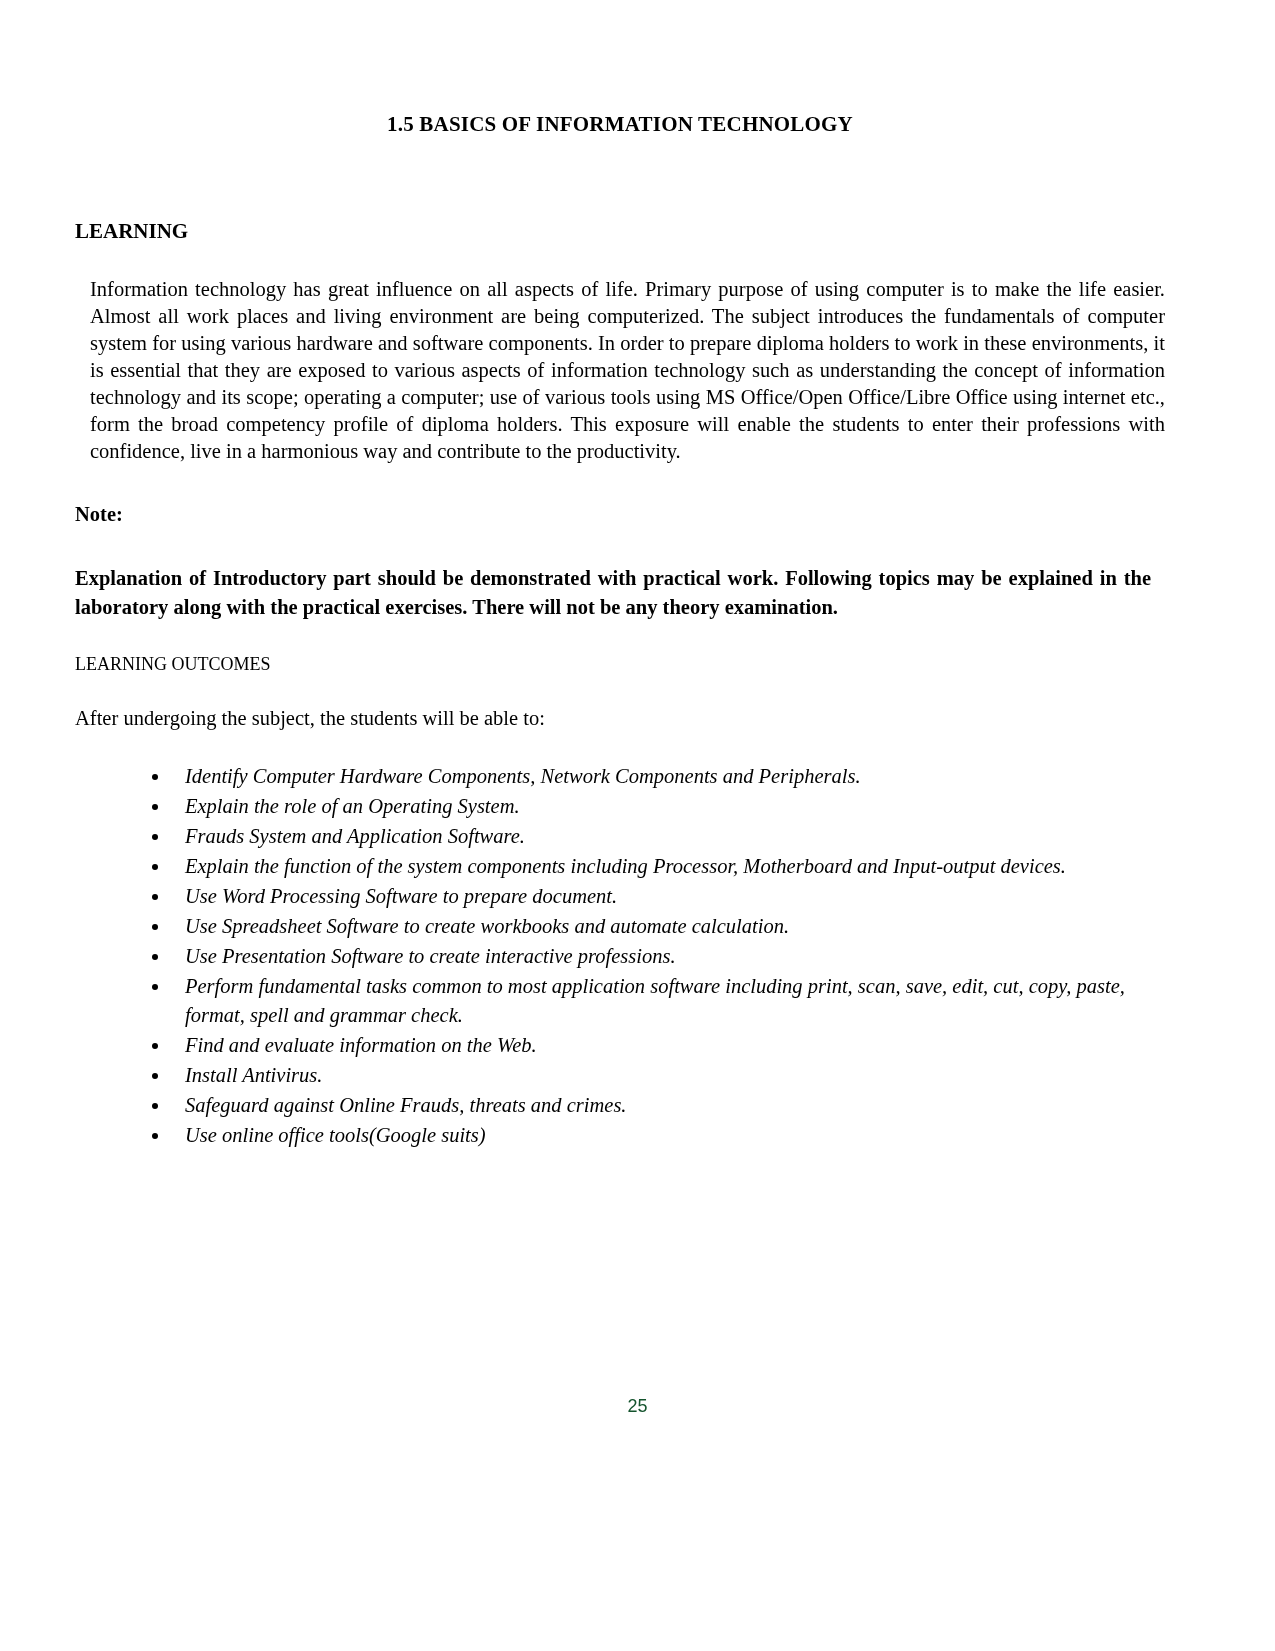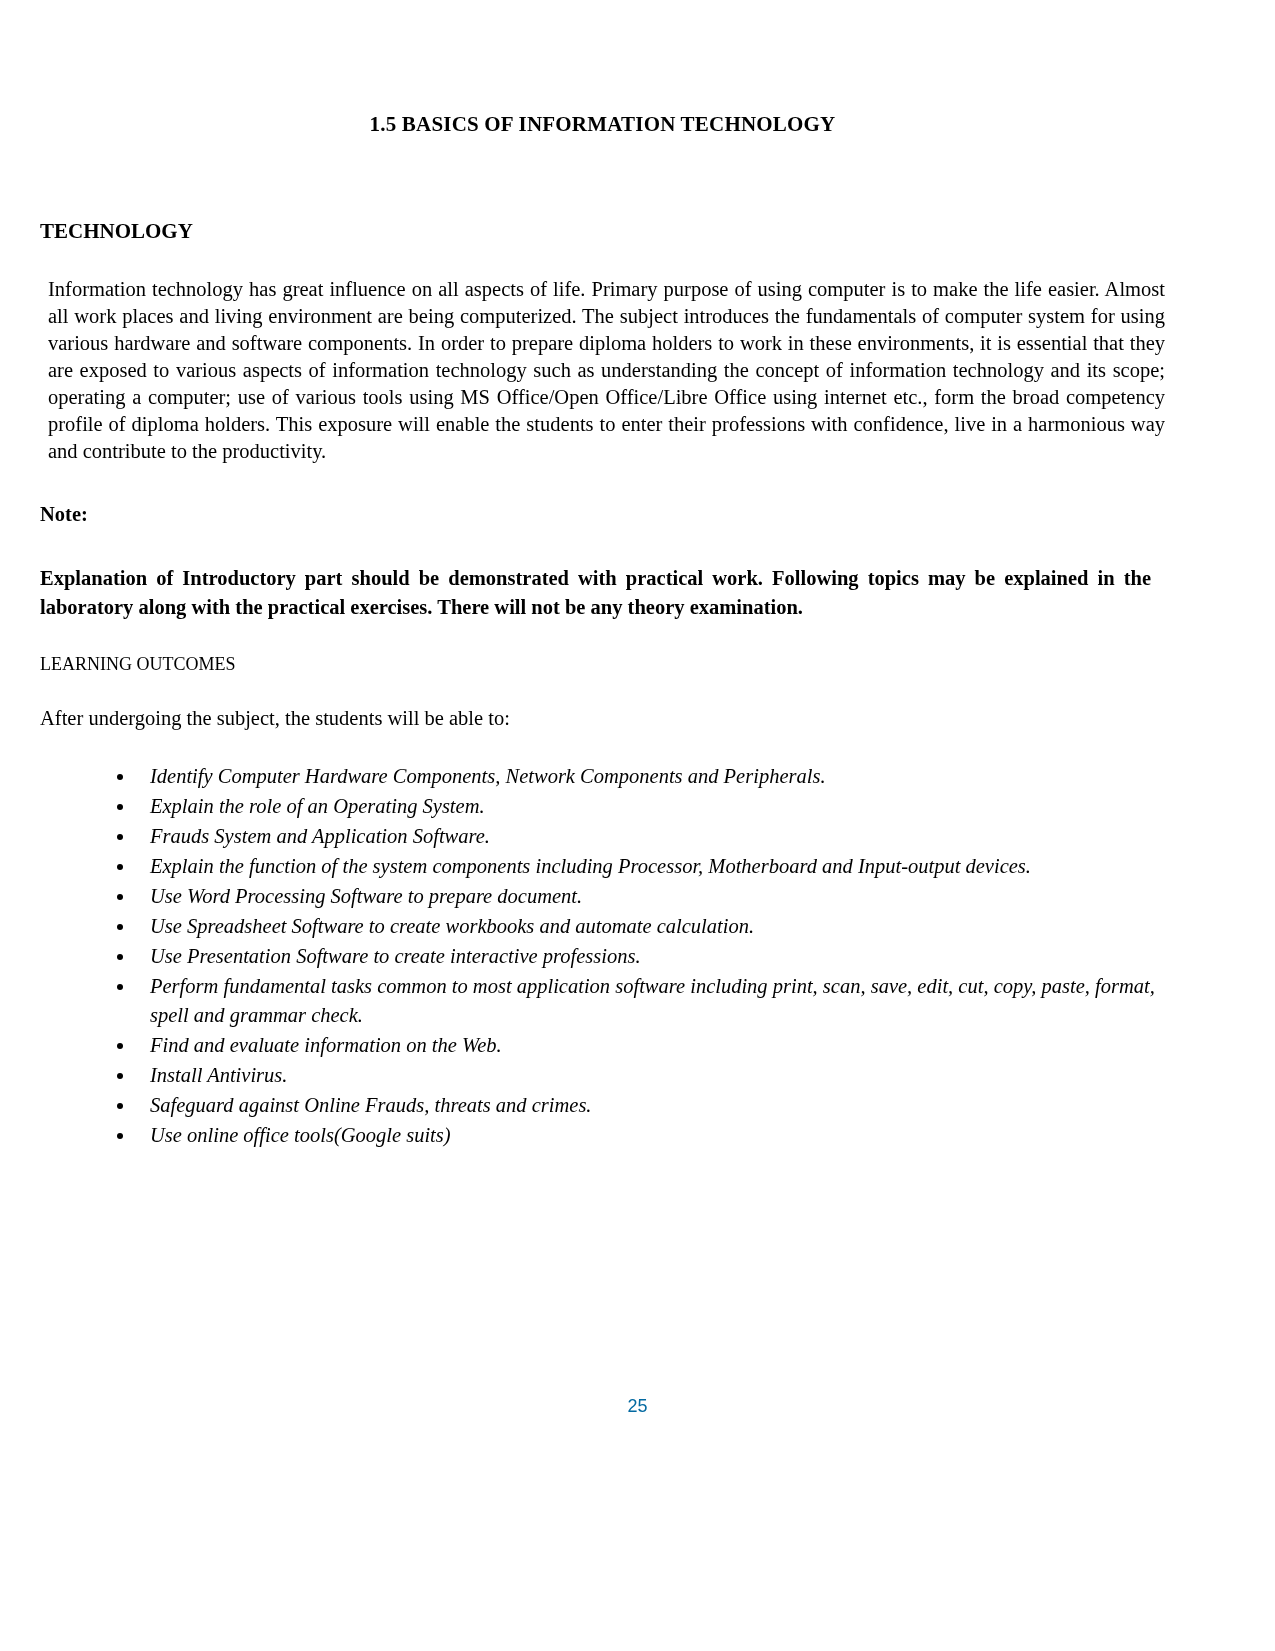--- a/index.html
+++ b/index.html
@@ -9,39 +9,39 @@
     background: #ffffff;
   }
   .page {
     position: relative;
     width: 1275px;
     height: 1651px;
     background: #ffffff;
     color: #000000;
     font-family: "Liberation Serif", serif;
     font-size: 20.5px;
-    padding: 112px 110px 0 40px;
+    padding: 112px 110px 0 75px;
     overflow: hidden;
   }
   .doc-title {
     font-size: 21px;
     font-weight: bold;
     text-align: center;
     margin: 0 0 82px 0;
     letter-spacing: 0.2px;
   }
   .section-heading {
     font-size: 21px;
     font-weight: bold;
     margin: 0 0 32px 0;
   }
   .body-para {
     text-align: justify;
     line-height: 27px;
-    margin: 0 0 38px 8px;
+    margin: 0 0 38px 15px;
   }
   .note-heading {
     font-size: 20.5px;
     font-weight: bold;
     margin: 17px 0 38px 0;
   }
   .note-para {
     font-weight: bold;
     text-align: justify;
     line-height: 29px;
@@ -69,31 +69,31 @@
     margin: 0 0 1px 0;
   }
   .page-number {
     position: absolute;
     top: 1396px;
     left: 0;
     width: 1275px;
     text-align: center;
     font-family: "Liberation Sans", sans-serif;
     font-size: 18px;
-    color: #0369a1;
+    color: #14532d;
   }
 </style>
 </head>
 <body>
 
 <div class="page">
 
   <h1 class="doc-title">1.5 BASICS OF INFORMATION TECHNOLOGY</h1>
 
-  <h2 class="section-heading">TECHNOLOGY</h2>
+  <h2 class="section-heading">LEARNING</h2>
 
   <p class="body-para">Information technology has great influence on all aspects of life. Primary purpose of using computer is to make the life easier. Almost all work places and living environment are being computerized. The subject introduces the fundamentals of computer system for using various hardware and software components. In order to prepare diploma holders to work in these environments, it is essential that they are exposed to various aspects of information technology such as understanding the concept of information technology and its scope; operating a computer; use of various tools using MS Office/Open Office/Libre Office using internet etc., form the broad competency profile of diploma holders. This exposure will enable the students to enter their professions with confidence, live in a harmonious way and contribute to the productivity.</p>
 
   <p class="note-heading">Note:</p>
 
   <p class="note-para">Explanation of Introductory part should be demonstrated with practical work. Following topics may be explained in the laboratory along with the practical exercises. There will not be any theory examination.</p>
 
   <h2 class="outcomes-heading">LEARNING OUTCOMES</h2>
 
   <p class="outcomes-intro">After undergoing the subject, the students will be able to:</p>

